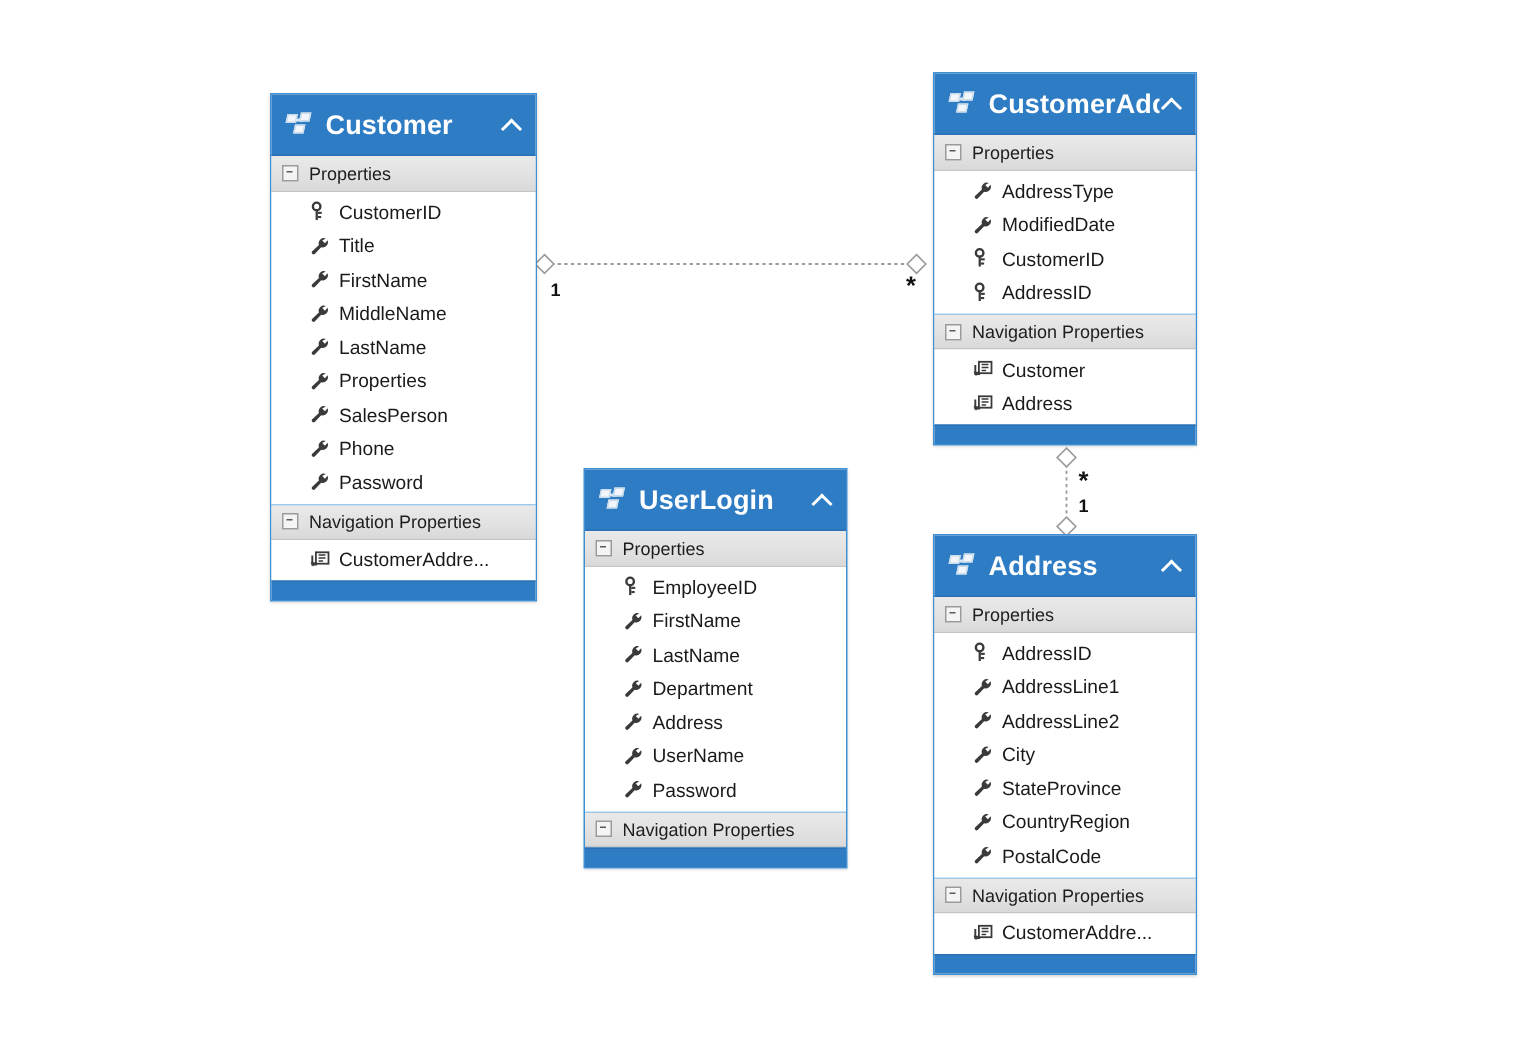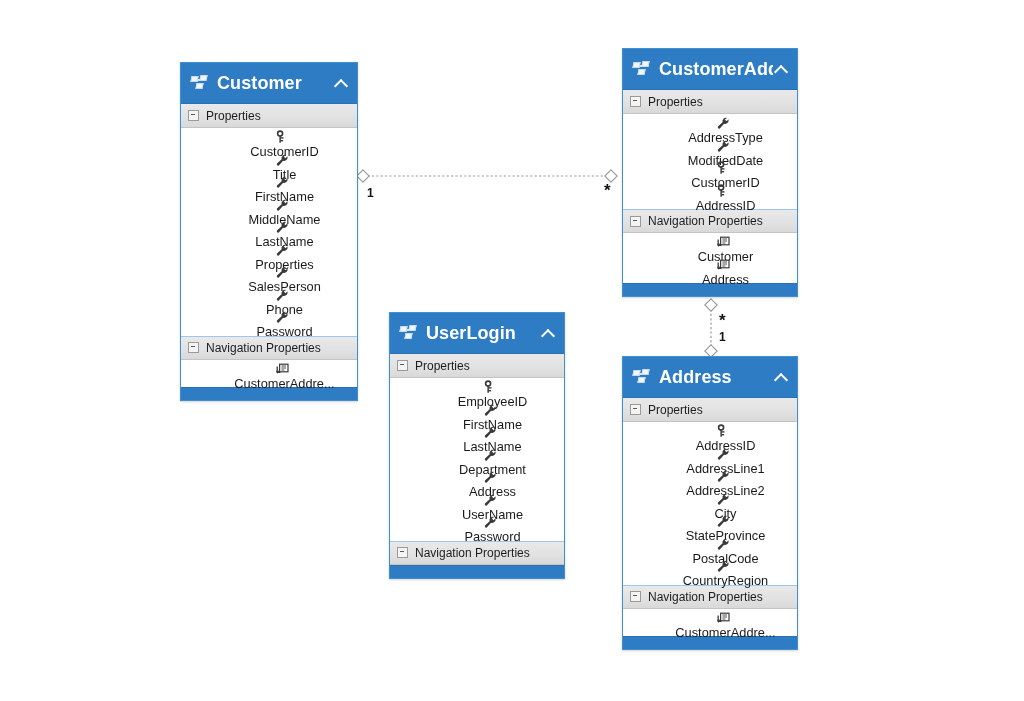--- a/index.html
+++ b/index.html
@@ -138,21 +138,20 @@
   }
   .prop-row {
     height: 22.5px;
     display: flex;
     align-items: center;
     padding-left: 25px;
     box-sizing: border-box;
     font-size: 12.8px;
     color: #1a1a1a;
     white-space: nowrap;
-    flex-direction: column;
   }
   .prop-name { margin-left: 6px; }
 
   
   .ico {
     width: 14px;
     height: 14px;
     flex: 0 0 auto;
     position: relative;
   }
@@ -526,29 +525,29 @@
               </svg>
             </span>
             <span class="prop-name">StateProvince</span>
           </div>
           <div class="prop-row">
             <span class="ico">
               <svg width="14" height="14" viewBox="0 0 14 14">
                 <path d="M11.2 2.0 a3.5 3.5 0 0 0 -4.6 4.3 L2.0 10.6 a1.3 1.3 0 0 0 1.8 1.8 l4.3 -4.6 a3.5 3.5 0 0 0 4.3 -4.6 L10.6 5.2 L8.8 3.4 Z" fill="#3a3a3a"></path>
               </svg>
             </span>
+            <span class="prop-name">CountryRegion</span>
+          </div>
+          <div class="prop-row">
+            <span class="ico">
+              <svg width="14" height="14" viewBox="0 0 14 14">
+                <path d="M11.2 2.0 a3.5 3.5 0 0 0 -4.6 4.3 L2.0 10.6 a1.3 1.3 0 0 0 1.8 1.8 l4.3 -4.6 a3.5 3.5 0 0 0 4.3 -4.6 L10.6 5.2 L8.8 3.4 Z" fill="#3a3a3a"></path>
+              </svg>
+            </span>
             <span class="prop-name">PostalCode</span>
-          </div>
-          <div class="prop-row">
-            <span class="ico">
-              <svg width="14" height="14" viewBox="0 0 14 14">
-                <path d="M11.2 2.0 a3.5 3.5 0 0 0 -4.6 4.3 L2.0 10.6 a1.3 1.3 0 0 0 1.8 1.8 l4.3 -4.6 a3.5 3.5 0 0 0 4.3 -4.6 L10.6 5.2 L8.8 3.4 Z" fill="#3a3a3a"></path>
-              </svg>
-            </span>
-            <span class="prop-name">CountryRegion</span>
           </div>
         </div>
         <div class="section-head">
           <span class="expander"></span>
           <span class="section-label">Navigation Properties</span>
         </div>
         <div class="prop-list">
           <div class="prop-row">
             <span class="ico">
               <svg width="14" height="14" viewBox="0 0 14 14">

